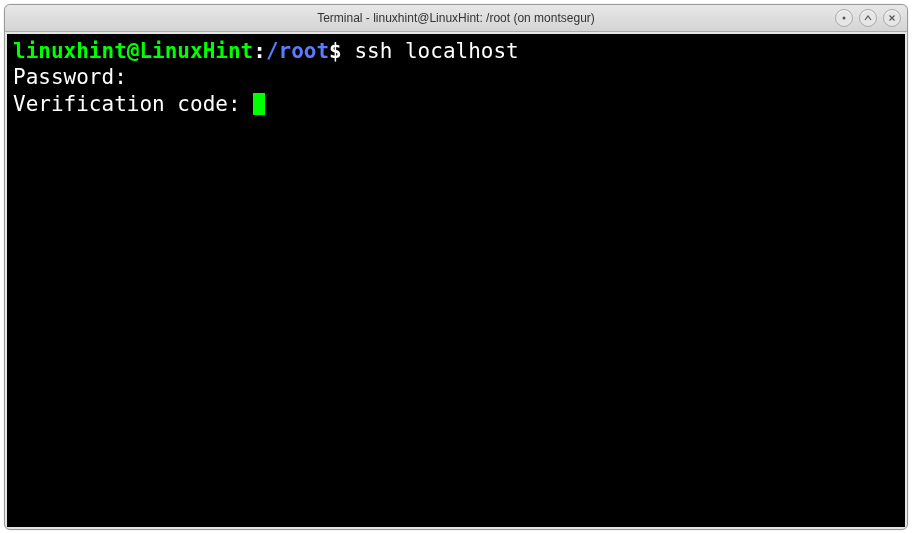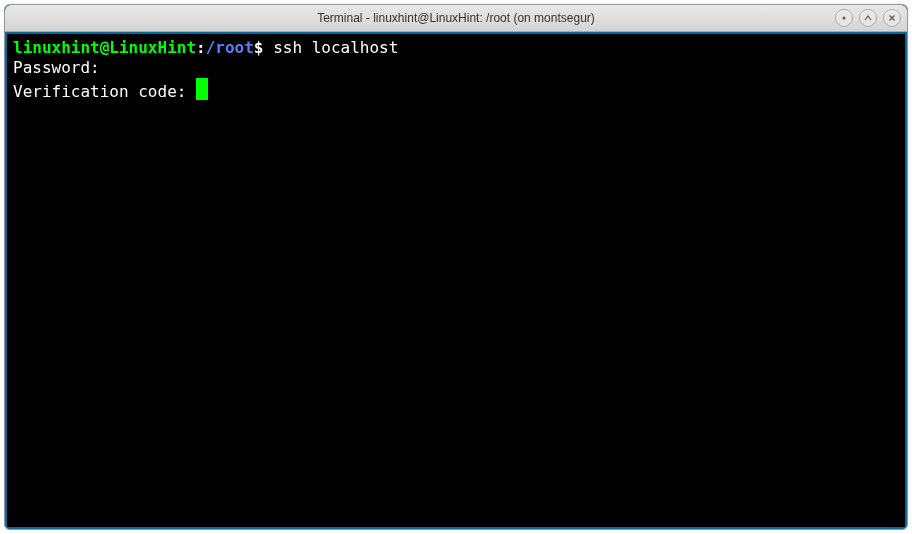--- a/index.html
+++ b/index.html
@@ -10,21 +10,21 @@
     width: 912px;
     height: 534px;
     overflow: hidden;
   }
   .window {
     margin: 4px;
     width: 902px;
     height: 524px;
     border: 1px solid #999;
     border-radius: 6px;
-    background: #0369a1;
+    background: #e5e5e5;
     box-shadow: 0 0 2px rgba(0,0,0,0.15);
     display: flex;
     flex-direction: column;
     overflow: hidden;
   }
   .titlebar {
     height: 26px;
     background: linear-gradient(#e8e8e8, #d4d4d4);
     border-bottom: 1px solid #aaa;
     border-top-left-radius: 6px;
@@ -60,21 +60,21 @@
     color: #555;
     cursor: pointer;
     box-shadow: inset 0 1px 1px rgba(255,255,255,0.7);
   }
   .terminal {
     flex: 1;
     background: #000000;
     margin: 2px;
     padding: 4px 6px;
     font-family: "DejaVu Sans Mono", "Liberation Mono", monospace;
-    font-size: 16px;
+    font-size: 21px;
     line-height: 1.25;
     color: #ffffff;
     white-space: pre;
     overflow: hidden;
   }
   .prompt-user { color: #00ff00; font-weight: bold; }
   .prompt-colon { color: #ffffff; font-weight: bold; }
   .prompt-path { color: #5c7cff; font-weight: bold; }
   .prompt-dollar { color: #ffffff; font-weight: bold; }
   .cmd { color: #ffffff; }

